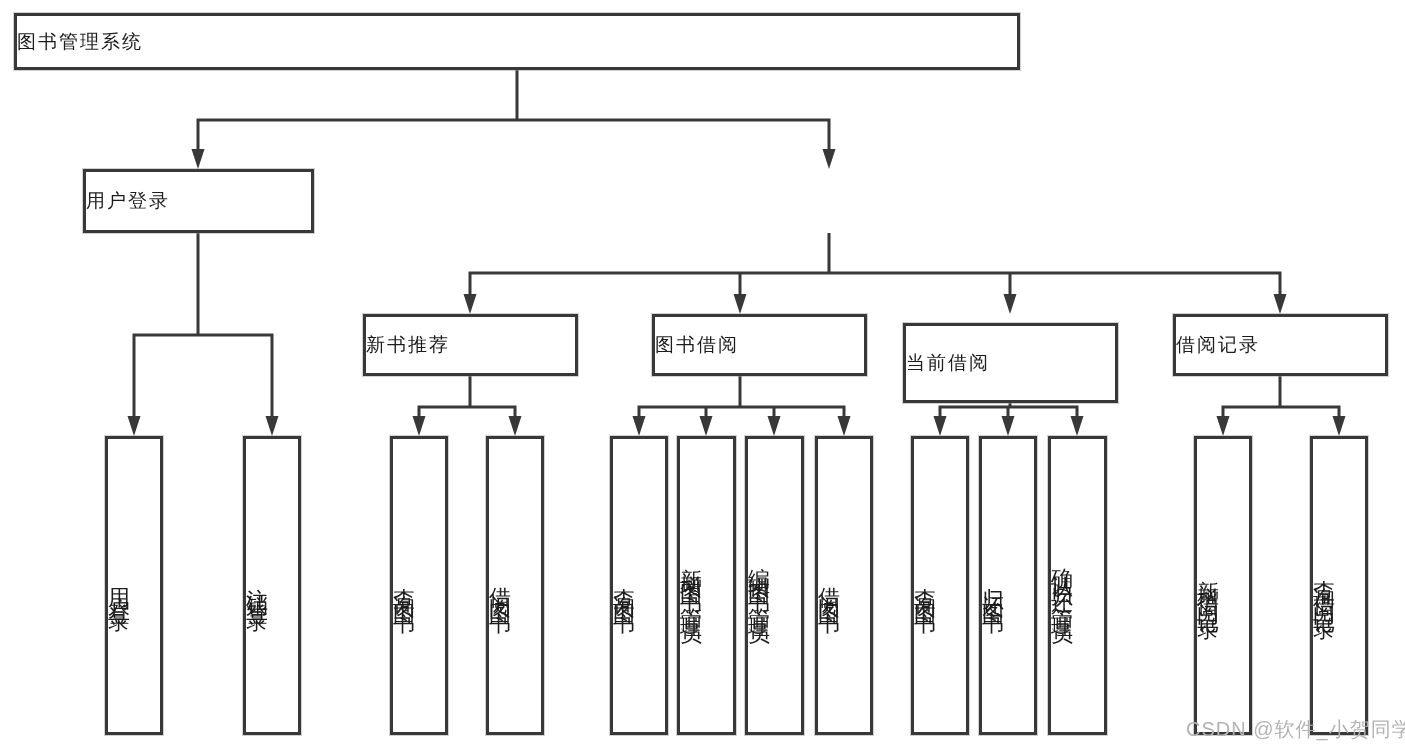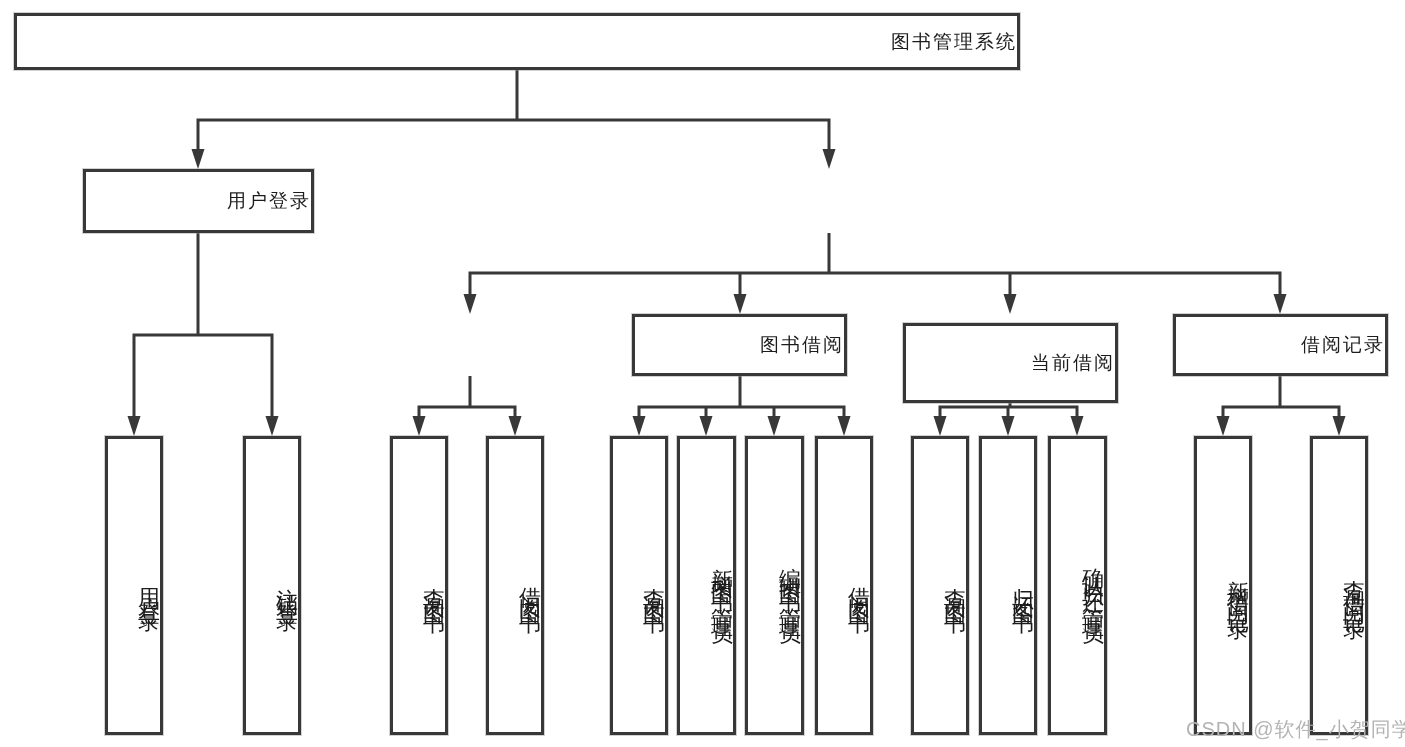--- a/index.html
+++ b/index.html
@@ -17,21 +17,21 @@
     overflow:hidden;
   }
   .wires{position:absolute;left:0;top:0;z-index:1;}
   .wire{stroke:var(--line);stroke-width:3;fill:none;}
   .arrow{fill:var(--line);stroke:none;}
   .box{
     position:absolute;
     background:#fff;
     border:3px solid var(--line);
     box-sizing:border-box;
-    display:flex;align-items:center;justify-content:flex-end;
+    display:flex;align-items:center;justify-content:flex-start;
     z-index:2;
     box-shadow:0 0 0 1px rgba(155,155,155,.45);
   }
   .hbox .lbl{
     color:var(--text);
     font-size:19px;
     letter-spacing:2px;
     white-space:nowrap;
   }
   .vbox .vlbl{
@@ -107,21 +107,24 @@
   </svg>
 
   <div class="box hbox" style="left:14px;top:13px;width:1006px;height:57px">
     <span class="lbl">图书管理系统</span>
   </div>
 
   <div class="box hbox" style="left:83px;top:169px;width:231px;height:64px">
     <span class="lbl">用户登录</span>
   </div>
 
-  <div class="box hbox" style="left:632px;top:314px;width:215px;height:62px">
+  <div class="box hbox" style="left:363px;top:314px;width:215px;height:62px">
+    <span class="lbl">新书推荐</span>
+  </div>
+  <div class="box hbox" style="left:652px;top:314px;width:215px;height:62px">
     <span class="lbl">图书借阅</span>
   </div>
   <div class="box hbox" style="left:903px;top:323px;width:215px;height:80px">
     <span class="lbl">当前借阅</span>
   </div>
   <div class="box hbox" style="left:1173px;top:314px;width:215px;height:62px">
     <span class="lbl">借阅记录</span>
   </div>
 
   <div class="box vbox" style="left:105px;top:436px;width:58px;height:299px">

